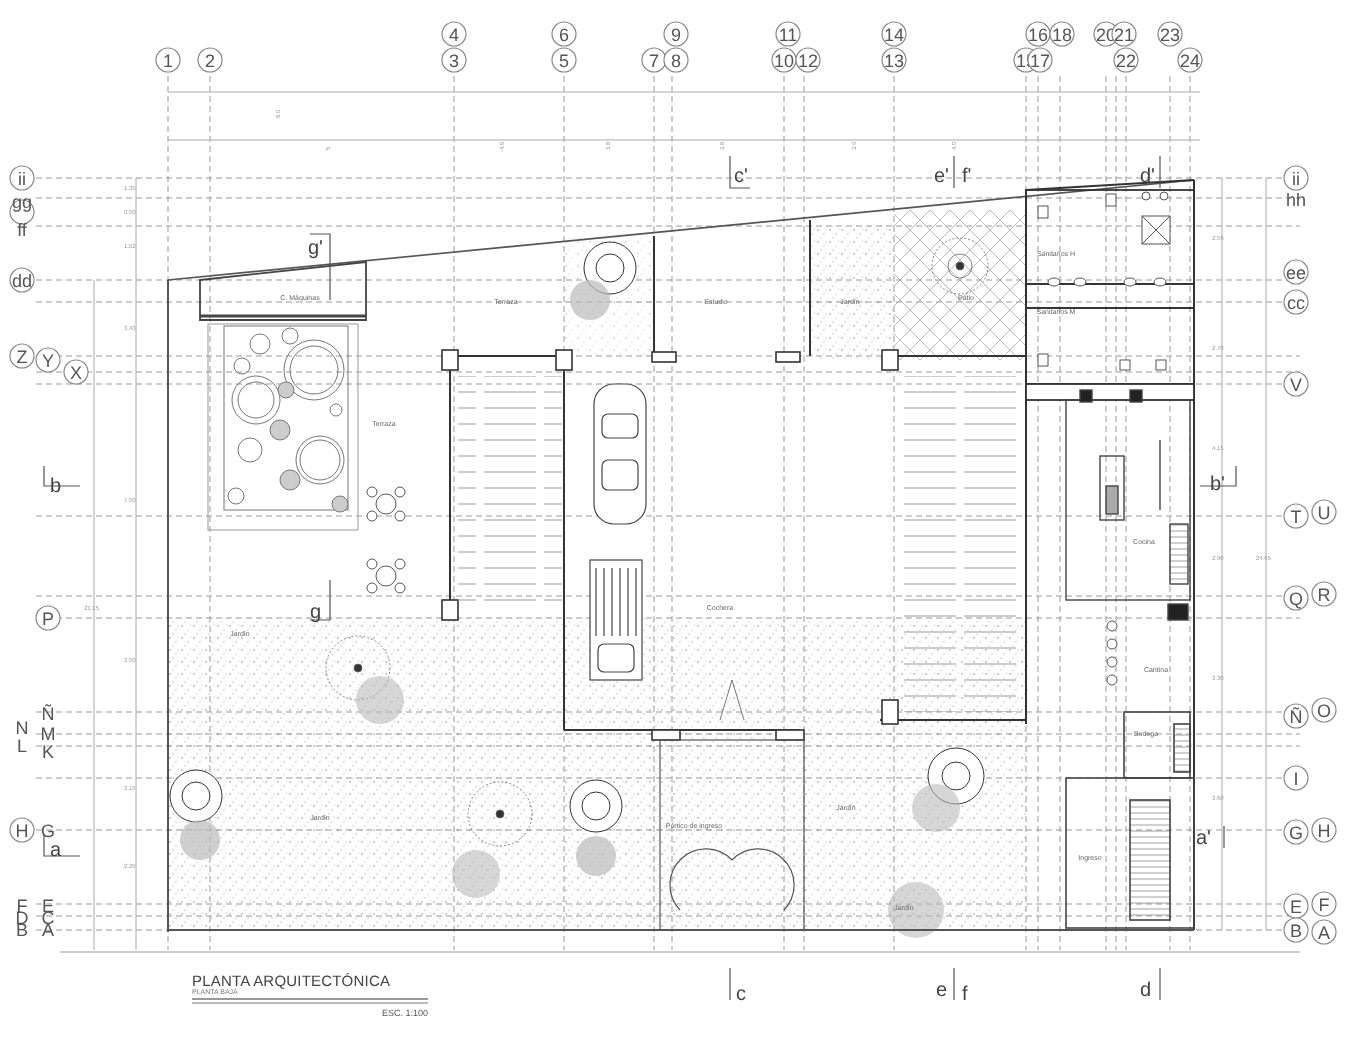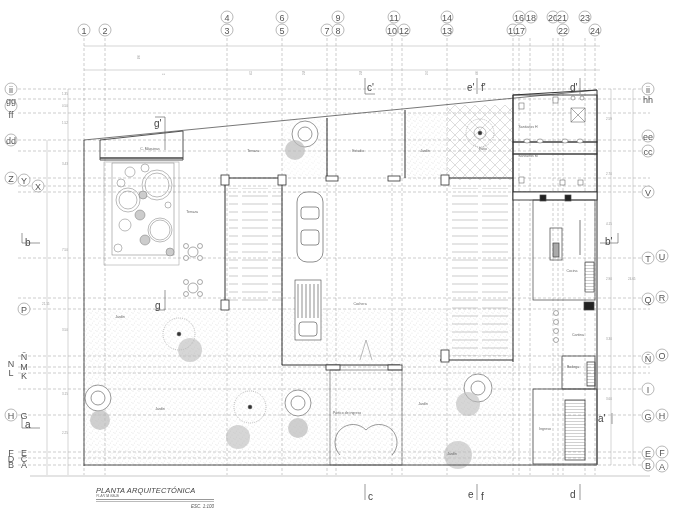--- a/index.html
+++ b/index.html
@@ -1,18 +1,18 @@
 <!DOCTYPE html>
 <html><head>
 <meta charset="utf-8">
 <style>
   html,body{margin:0;padding:0;background:#fff;}
   body{width:680px;height:523px;overflow:hidden;position:relative;font-family:"Liberation Sans",sans-serif;color:#333;}
   #plan{position:absolute;left:0;top:0;width:680px;height:523px;}
-  .title-block{position:absolute;left:96px;top:486px;width:118px;font-style:italic;}
+  .title-block{position:absolute;left:96px;top:486px;width:118px;}
   .title-main{font-size:7.5px;color:#444;letter-spacing:0.1px;white-space:nowrap;}
   .title-sub{font-size:3.5px;color:#777;margin-top:-1px;}
   .title-line{height:1px;border-top:1px solid #999;border-bottom:1px solid #bbb;margin-top:1px;}
   .title-scale{font-size:4.5px;color:#555;text-align:right;margin-top:2px;}
 </style>
 </head>
 <body>
 
 <svg id="plan" viewBox="0 0 680 523" xmlns="http://www.w3.org/2000/svg" font-family="Liberation Sans, sans-serif">
   <defs>

